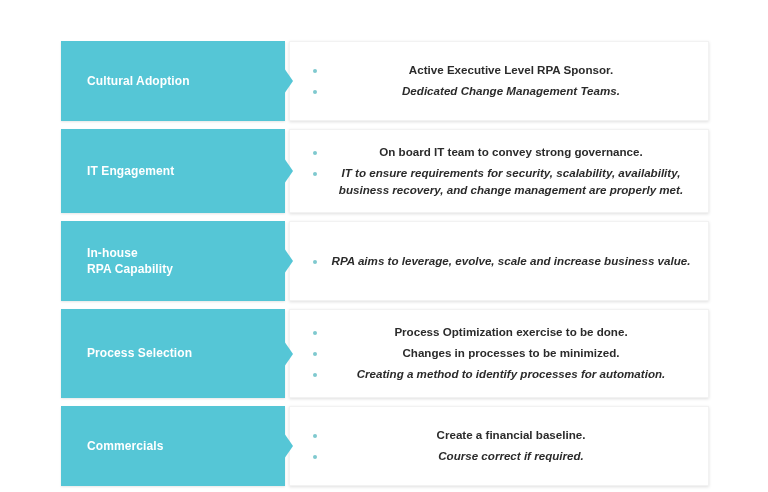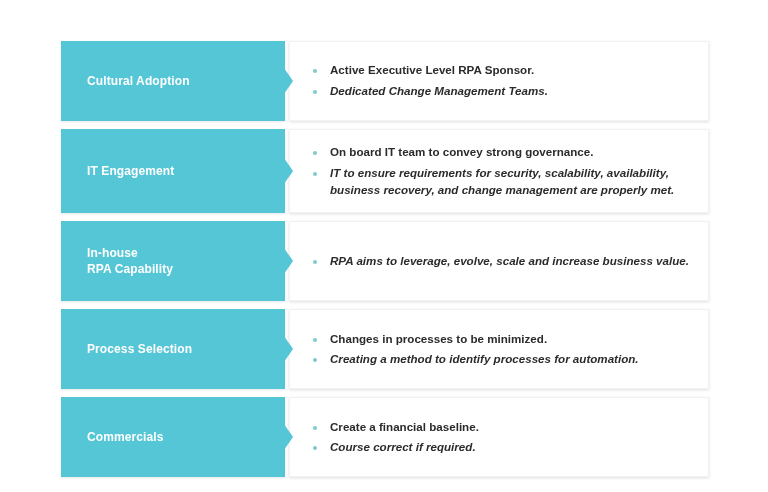--- a/index.html
+++ b/index.html
@@ -79,20 +79,21 @@
     flex: 1 1 auto;
     background: #ffffff;
     margin-left: 4px;
     box-sizing: border-box;
     padding: 14px 16px 14px 22px;
     display: flex;
     flex-direction: column;
     justify-content: center;
     box-shadow: 0 1px 3px rgba(0,0,0,0.13);
     border: 1px solid #f2f2f2;
+    text-align: center;
   }
 
   .bullet-list {
     list-style: none;
     margin: 0;
     padding: 0;
   }
 
   .bullet-item {
     position: relative;
@@ -160,20 +161,21 @@
         </ul>
       </div>
     </div>
 
     <div class="row">
       <div class="label-block">
         <span class="label-text">Process Selection</span>
       </div>
       <div class="content-panel">
         <ul class="bullet-list">
+          <li class="bullet-item">Process Optimization exercise to be done.</li>
           <li class="bullet-item">Changes in processes to be minimized.</li>
           <li class="bullet-item">Creating a method to identify processes for automation.</li>
         </ul>
       </div>
     </div>
 
     <div class="row">
       <div class="label-block">
         <span class="label-text">Commercials</span>
       </div>

